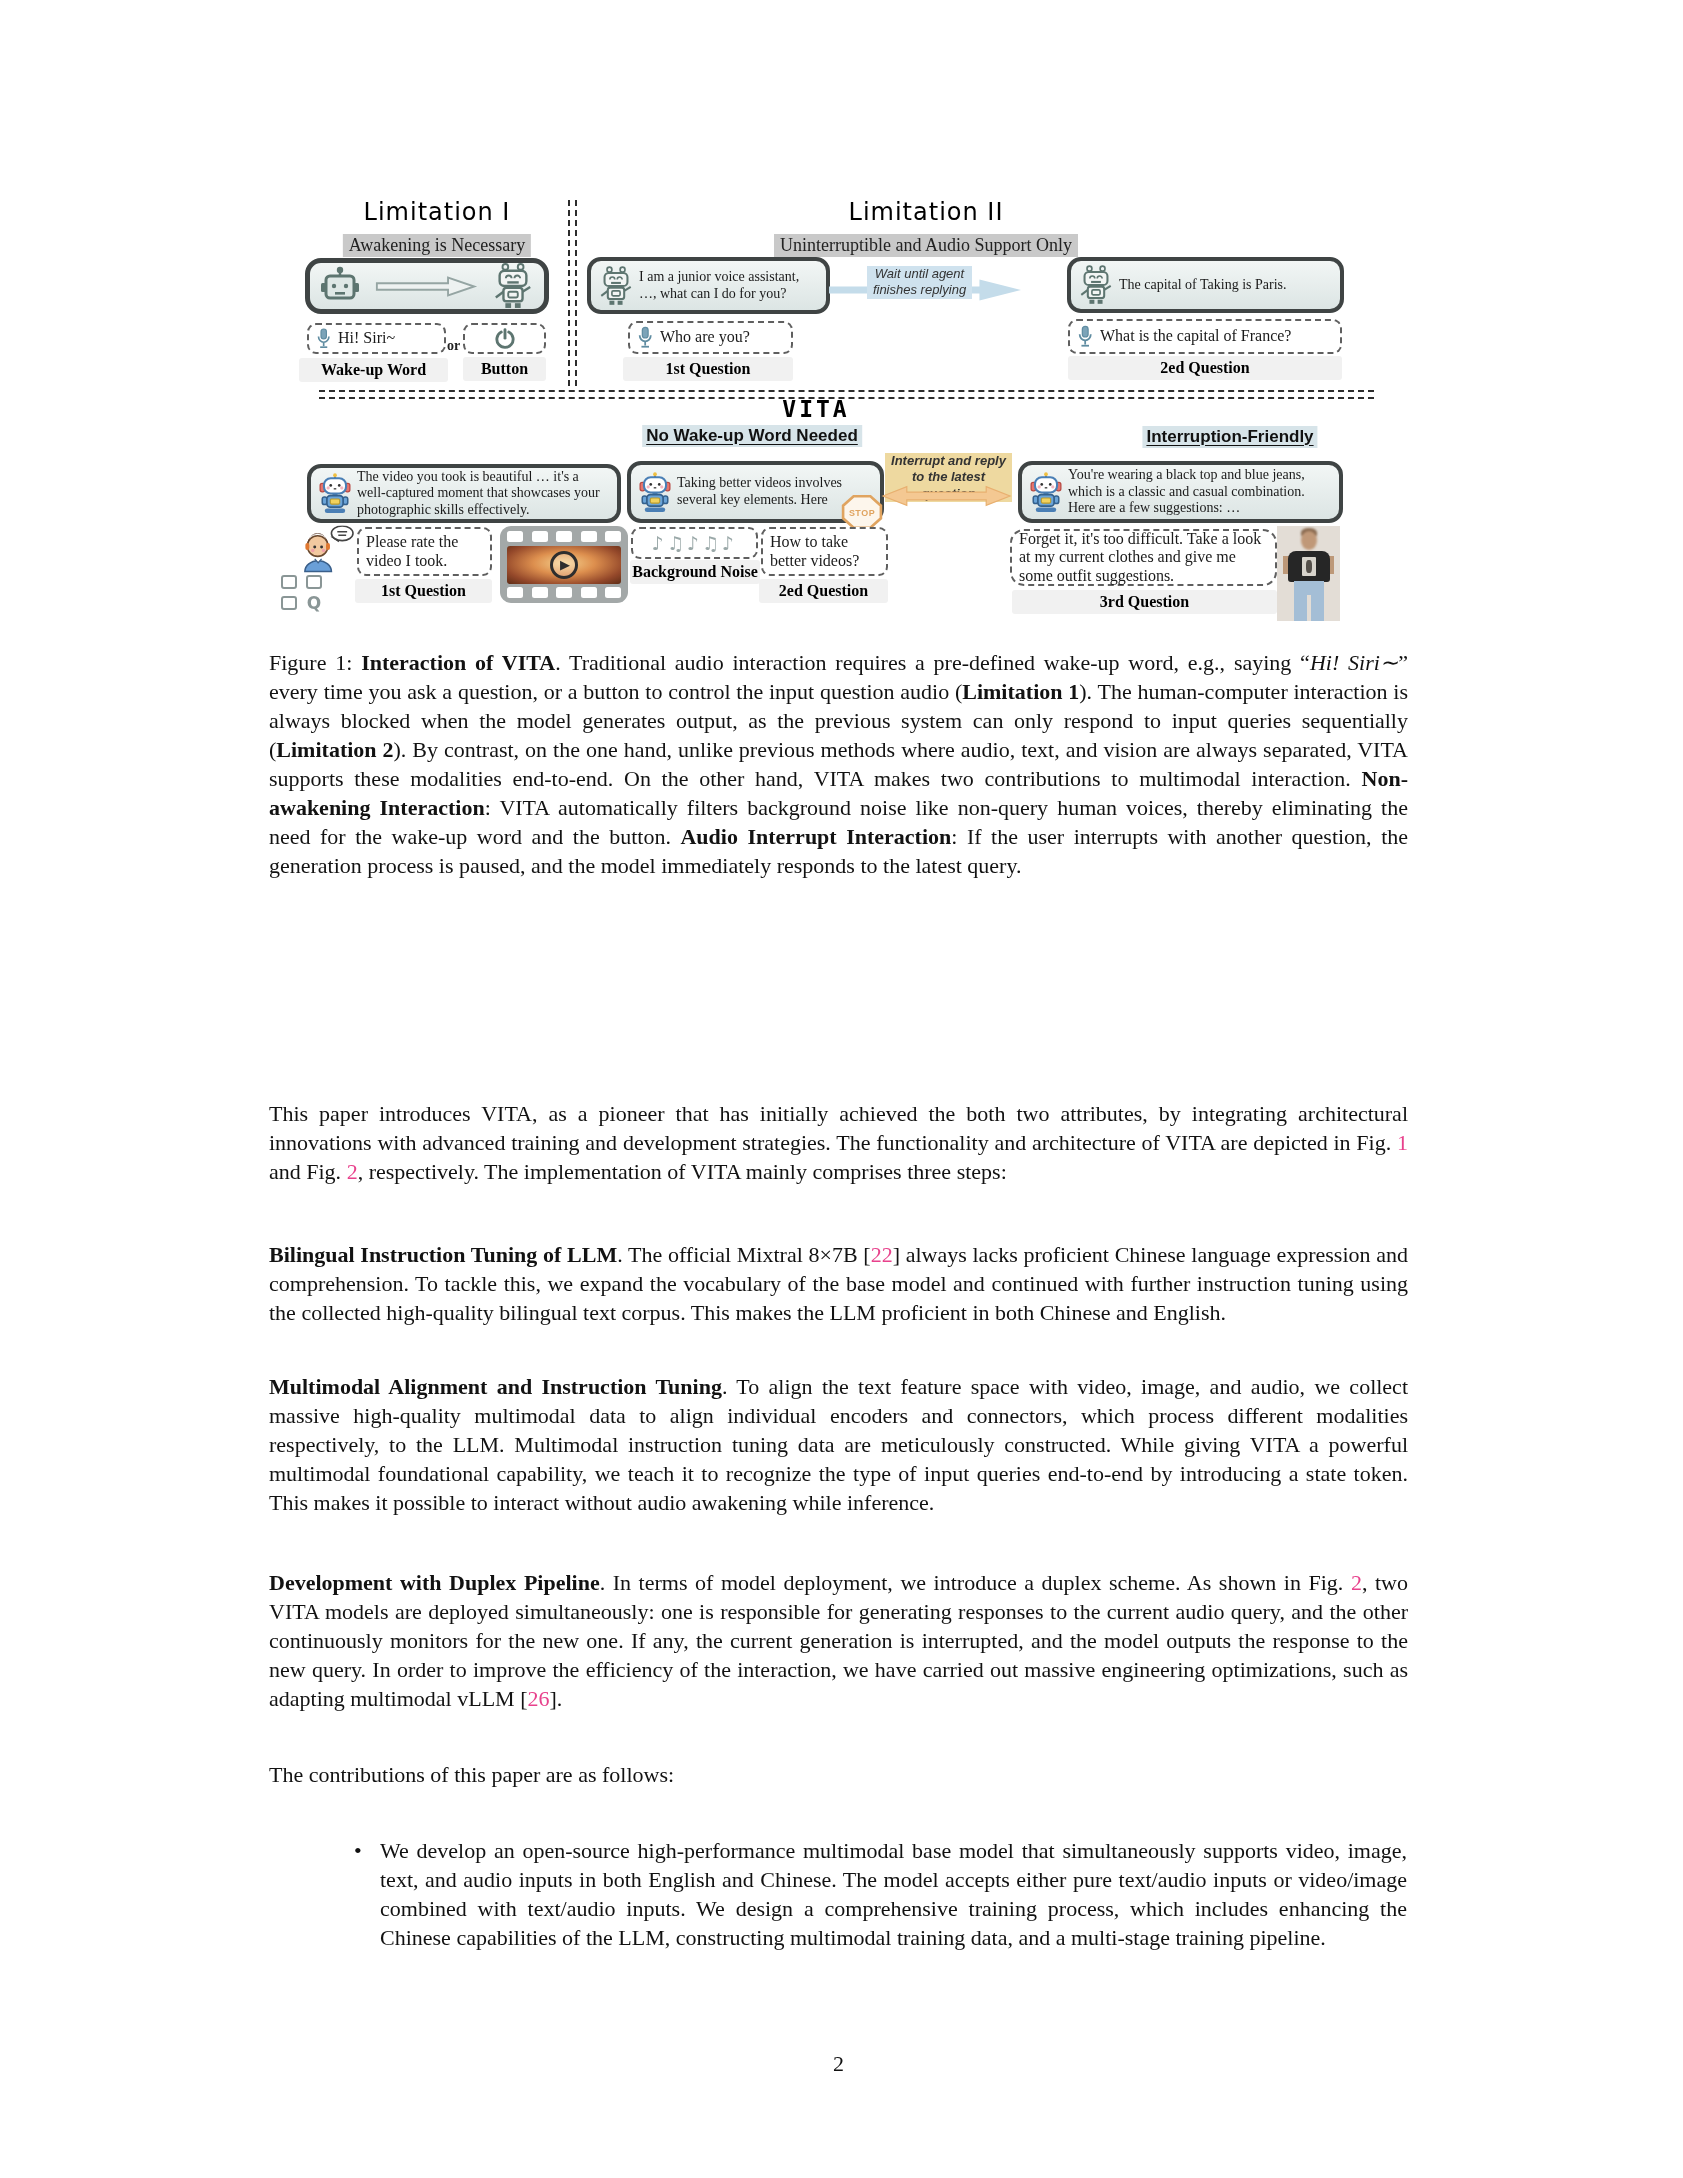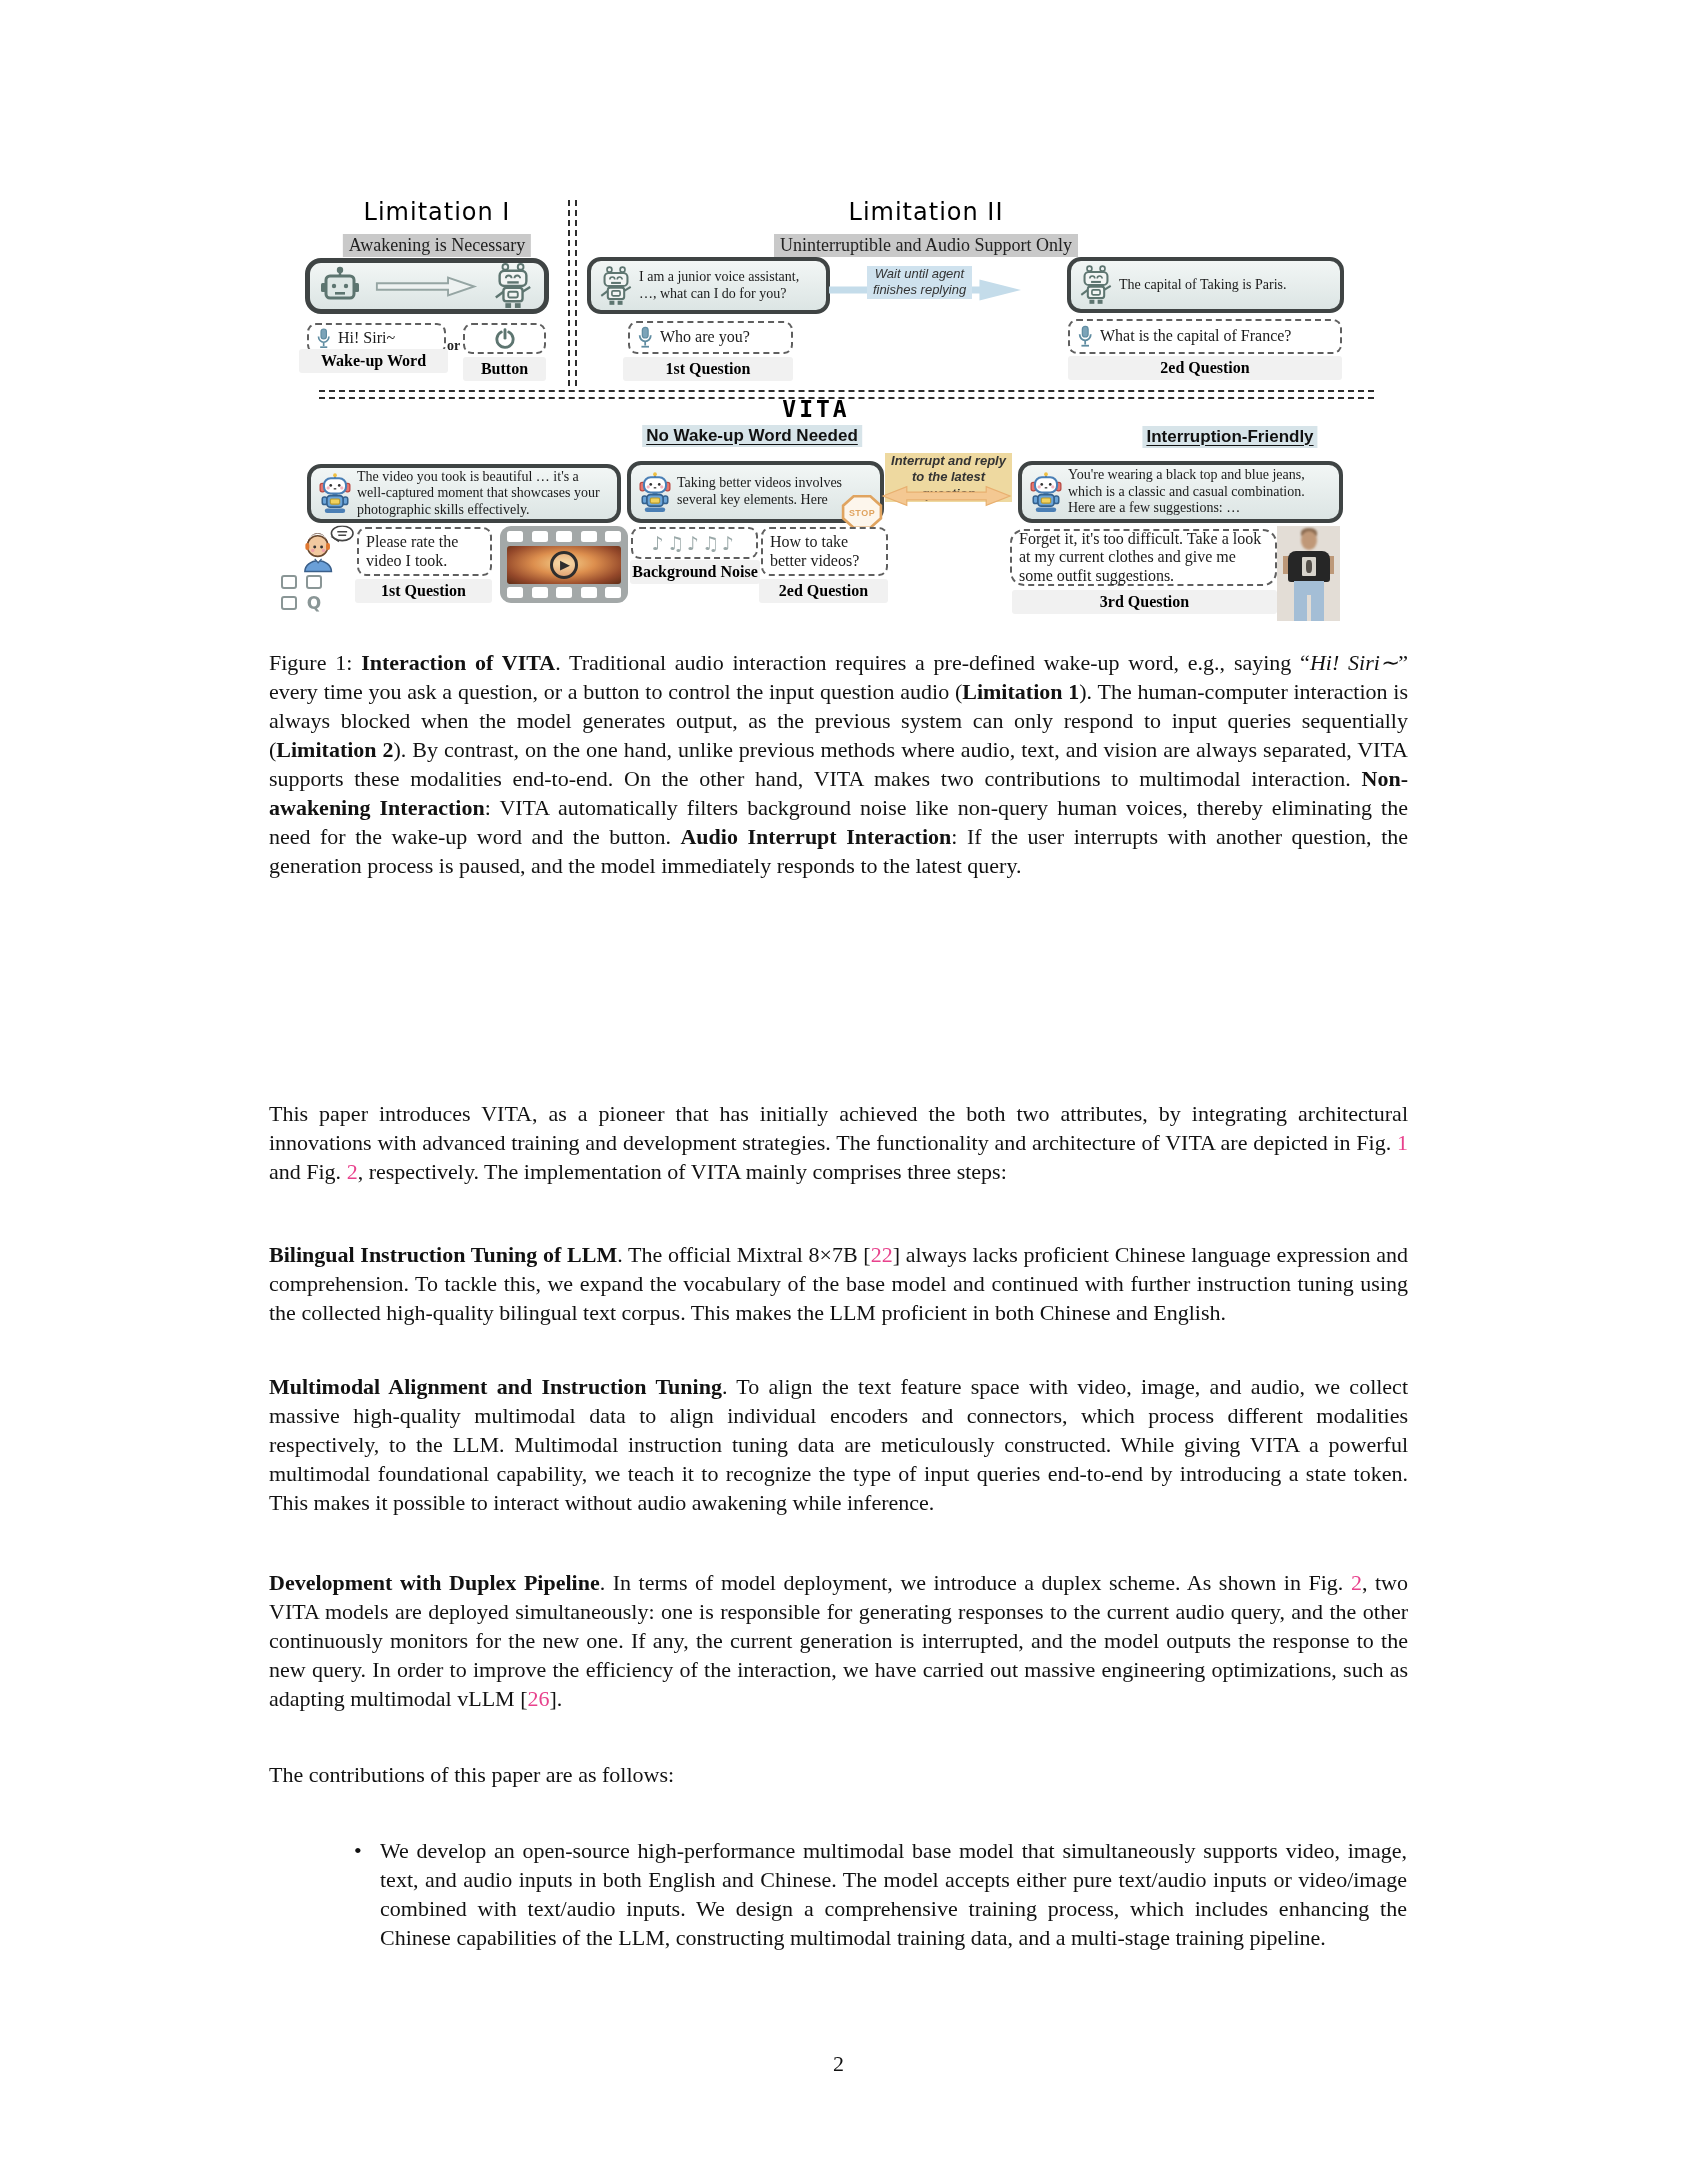--- a/index.html
+++ b/index.html
@@ -198,21 +198,21 @@
       <span>Hi! Siri~</span>
     </div>
     <span class="or-word" style="left:447px;top:338px;">or</span>
     <div class="dashed-box" style="left:463px;top:323px;width:83px;height:31px;justify-content:center;">
       <span>
           <svg width="22" height="22" viewBox="0 0 22 22">
             <use href="#power"></use>
           </svg>
         </span>
     </div>
-    <div class="qlabel" style="left:299px;top:349px;width:149px;">Wake-up Word</div>
+    <div class="qlabel" style="left:299px;top:358px;width:149px;">Wake-up Word</div>
     <div class="qlabel" style="left:463px;top:357px;width:83px;">Button</div>
 
     <div class="vdiv"></div>
 
     <div class="ftitle" style="left:926px;top:198px;">Limitation II</div>
     <div class="fsub" style="left:926px;top:234px;">Uninterruptible and Audio Support Only</div>
 
     <div class="reply-box" style="left:587px;top:257px;width:243px;height:57px;">
       <span>
           <svg width="36" height="42" viewBox="0 0 36 42">

